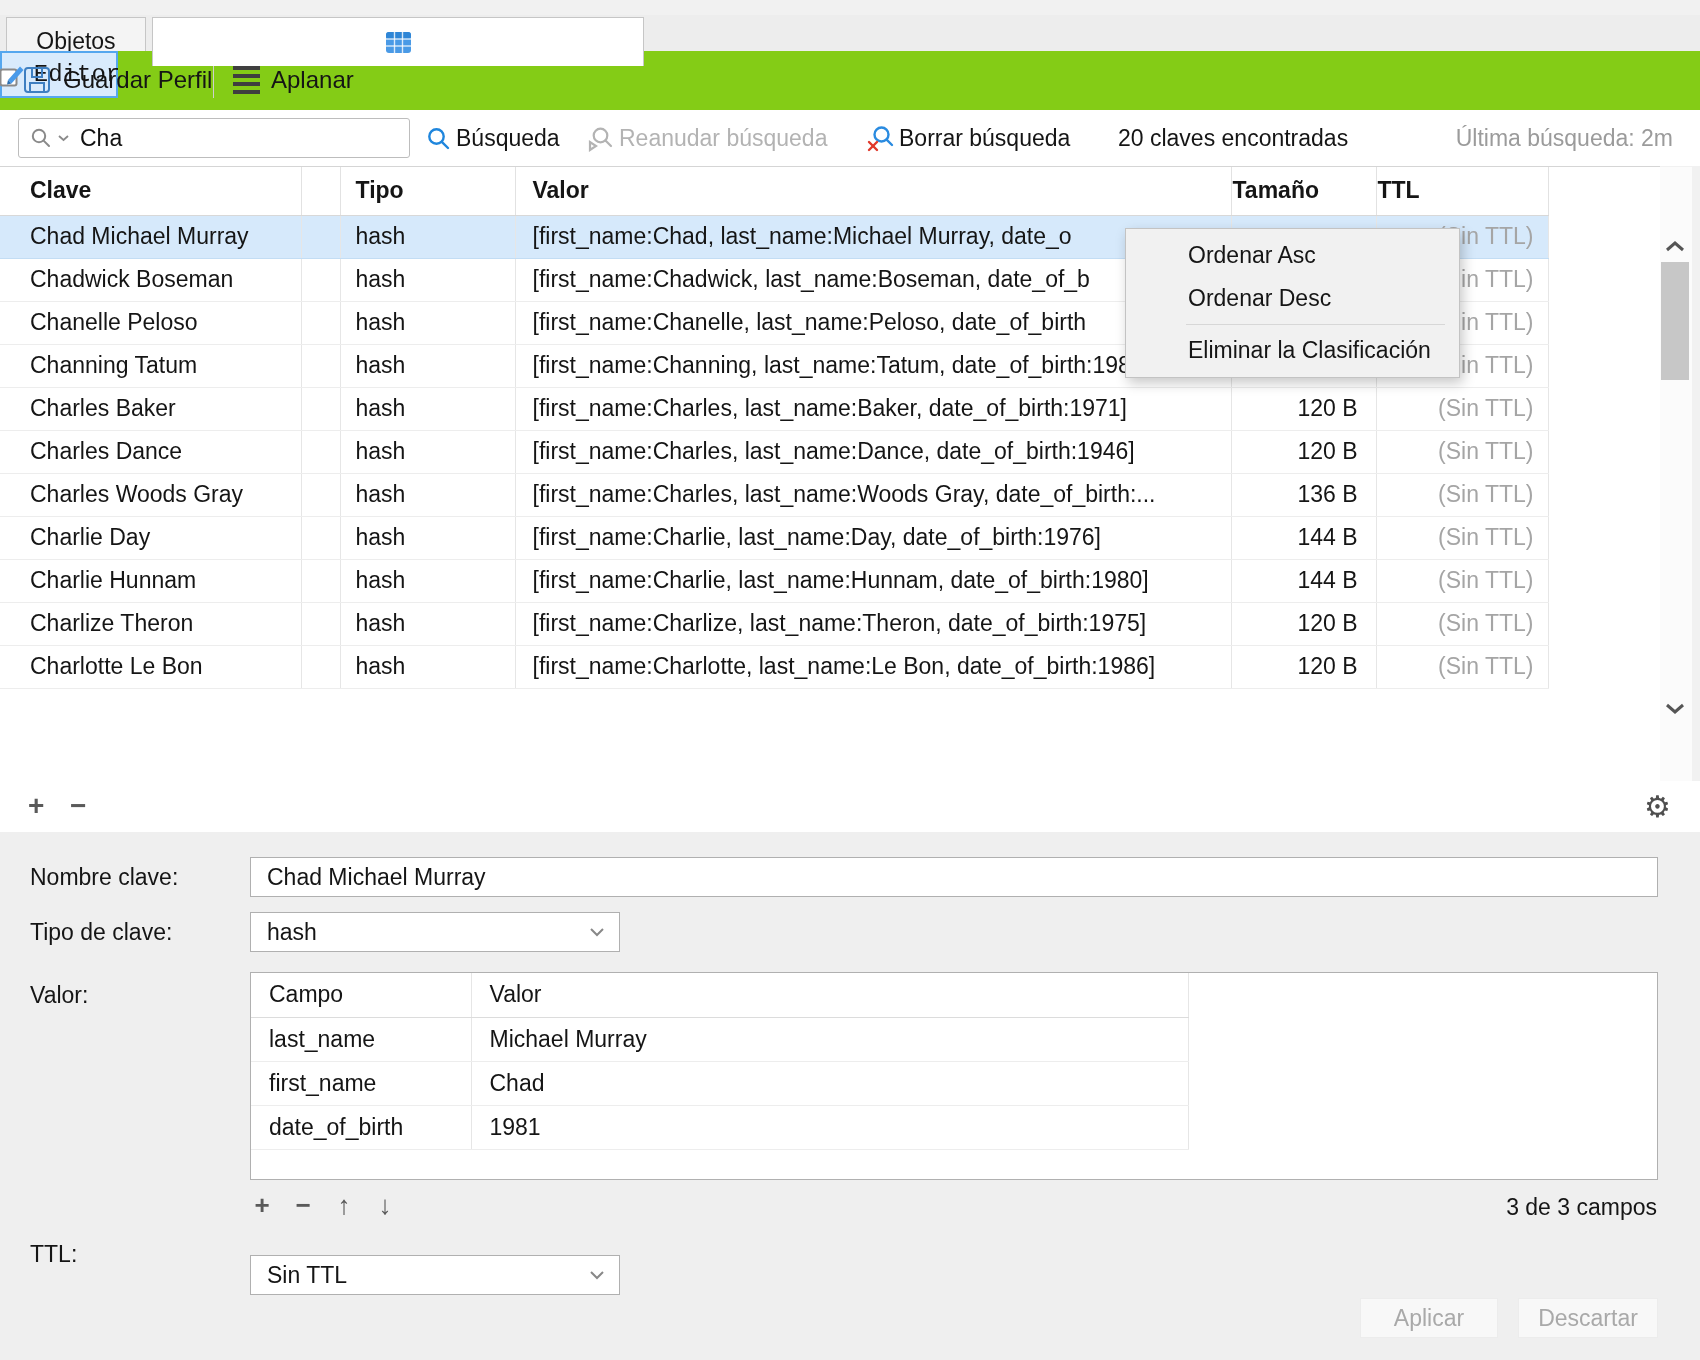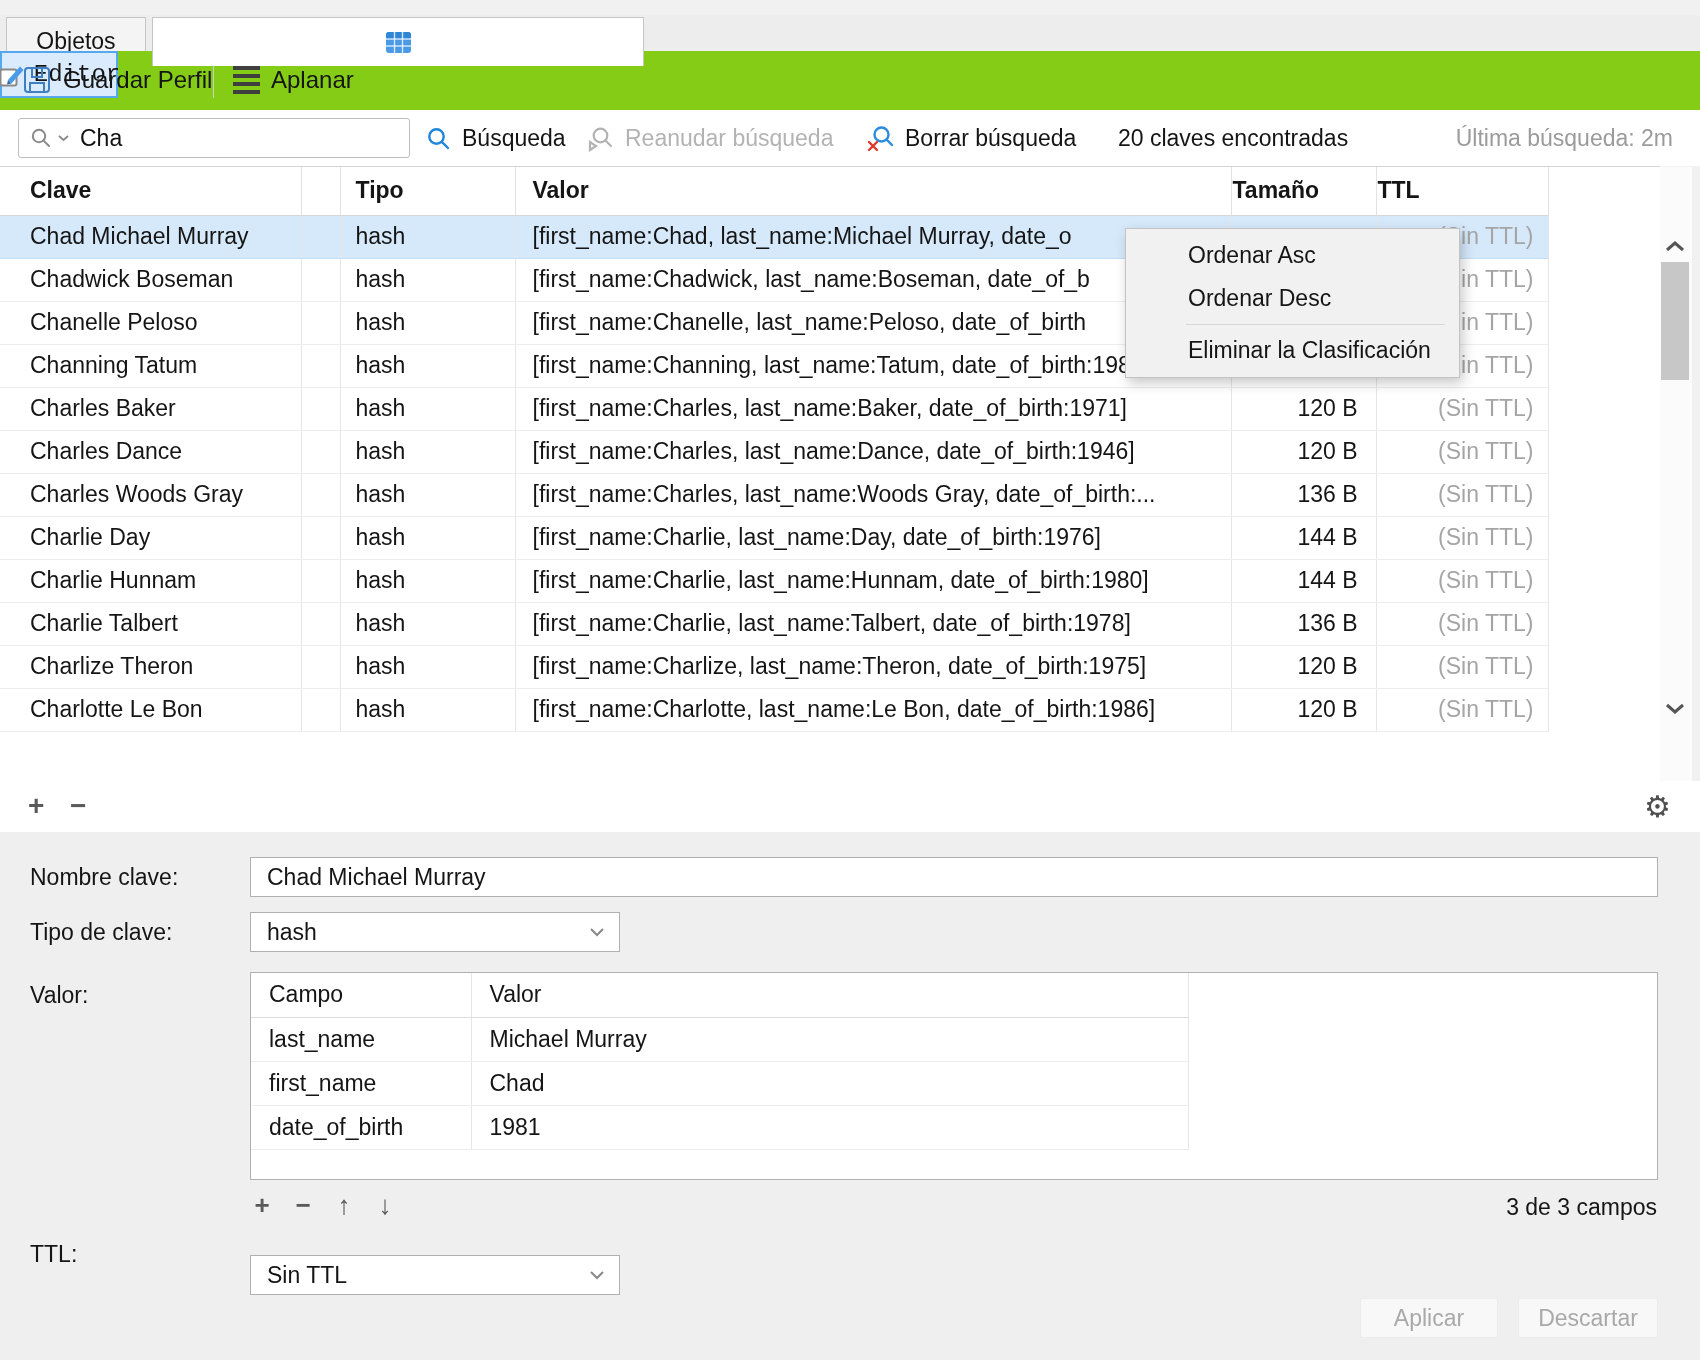--- a/index.html
+++ b/index.html
@@ -19,21 +19,21 @@
   .tb-save{left:22px;}
   .tb-sep{position:absolute;left:213px;top:11px;height:36px;border-left:1px solid #cfcfcf;}
   .tb-flatten{left:233px;}
   .tb-editor{left:363px;top:5px;width:118px;height:47px;background:#d9ebfc;border:2px solid #55a7ee;box-sizing:border-box;display:flex;align-items:center;justify-content:center;gap:9px;font-size:24px;font-family:Liberation Mono, monospace;}
   .bars{display:inline-flex;flex-direction:column;gap:4px;width:27px;}
   .bars i{display:block;height:4px;background:#3f3f3f;}
   
   .searchrow{position:absolute;left:0;top:110px;width:1700px;height:56px;background:#ffffff;}
   .search-box{position:absolute;left:18px;top:8px;width:392px;height:40px;box-sizing:border-box;border:1px solid #bdbdbd;border-radius:3px;background:#fff;display:flex;align-items:center;padding-left:10px;gap:5px;}
   .search-box .q{font-size:23px;color:#111;margin-left:6px;}
-  .srch-item{position:absolute;top:8px;height:40px;display:flex;align-items:center;gap:10px;}
+  .srch-item{position:absolute;top:8px;height:40px;display:flex;align-items:center;gap:4px;}
   .lbl-busqueda{left:425px;}
   .lbl-reanudar{left:586px;color:#b3b3b3;}
   .lbl-borrar{left:866px;}
   .lbl-count{left:1118px;}
   .lbl-last{right:27px;color:#9b9b9b;}
   
   .grid-wrap{position:absolute;left:0;top:166px;width:1660px;height:615px;background:#ffffff;border-top:1px solid #d5d5d5;box-sizing:border-box;overflow:hidden;}
   table.grid{border-collapse:collapse;table-layout:fixed;width:1548px;}
   table.grid th{height:48px;font-weight:bold;font-size:23px;text-align:left;border-bottom:1px solid #d8d8d8;border-right:1px solid #e2e2e2;background:#fff;white-space:nowrap;overflow:hidden;box-sizing:border-box;}
   table.grid td{height:43px;font-size:23px;border-bottom:1px solid #ededed;border-right:1px solid #e6e6e6;white-space:nowrap;overflow:hidden;box-sizing:border-box;background:#fff;}
@@ -268,28 +268,20 @@
       <td class="c-value">[first_name:Charlie, last_name:Day, date_of_birth:1976]</td>
       <td class="c-size">144 B</td>
       <td class="c-ttl">(Sin TTL)</td>
     </tr>
           <tr>
       <td class="c-key">Charlie Hunnam</td>
       <td class="c-flag"></td>
       <td class="c-type">hash</td>
       <td class="c-value">[first_name:Charlie, last_name:Hunnam, date_of_birth:1980]</td>
       <td class="c-size">144 B</td>
-      <td class="c-ttl">(Sin TTL)</td>
-    </tr>
-          <tr>
-      <td class="c-key">Charlie Talbert</td>
-      <td class="c-flag"></td>
-      <td class="c-type">hash</td>
-      <td class="c-value">[first_name:Charlie, last_name:Talbert, date_of_birth:1978]</td>
-      <td class="c-size">136 B</td>
       <td class="c-ttl">(Sin TTL)</td>
     </tr>
           <tr>
       <td class="c-key">Charlize Theron</td>
       <td class="c-flag"></td>
       <td class="c-type">hash</td>
       <td class="c-value">[first_name:Charlize, last_name:Theron, date_of_birth:1975]</td>
       <td class="c-size">120 B</td>
       <td class="c-ttl">(Sin TTL)</td>
     </tr>

